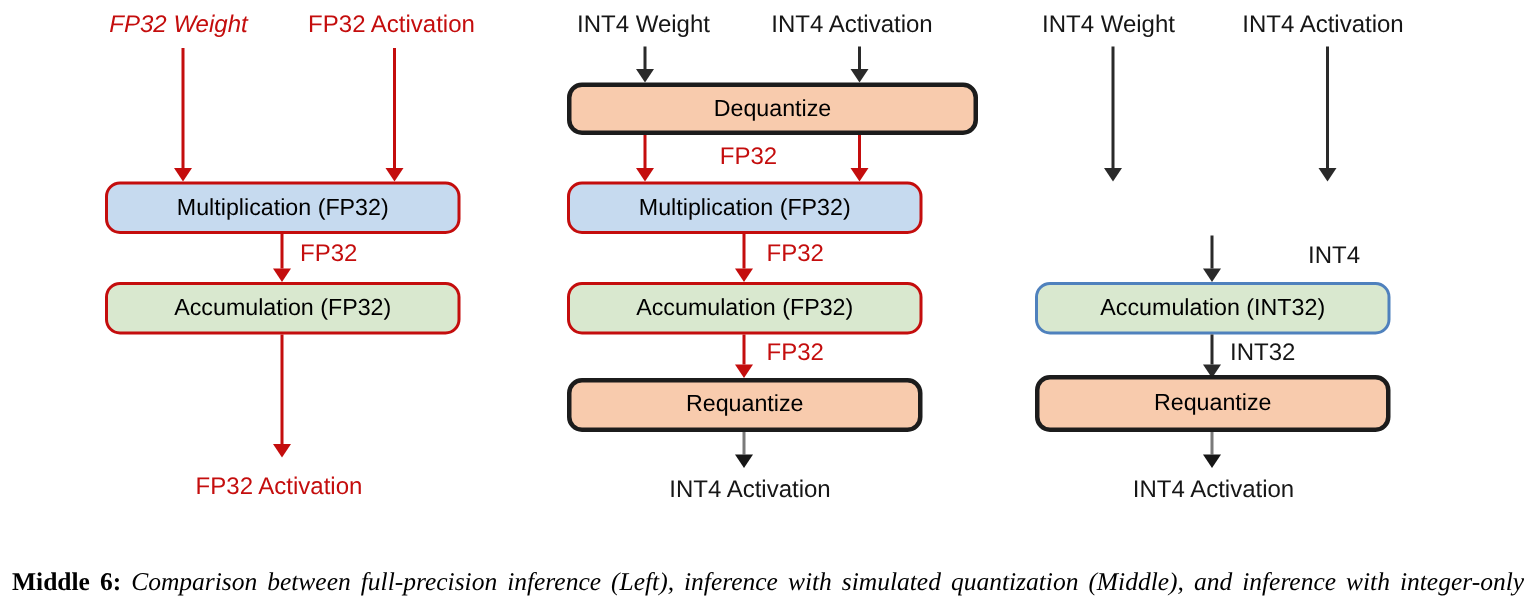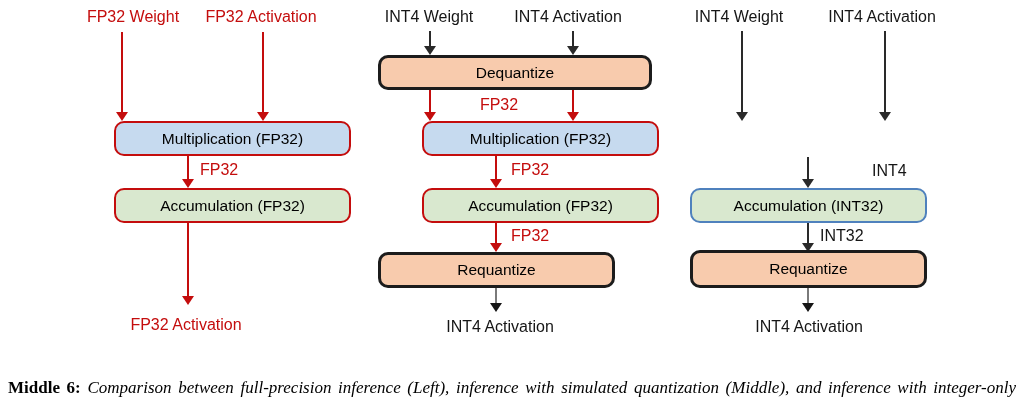--- a/index.html
+++ b/index.html
@@ -9,21 +9,21 @@
   }
   
   .node {
     position:absolute; box-sizing:border-box;
     display:flex; align-items:center; justify-content:center;
     border-radius:10px; font-size:15.5px; color:#000; white-space:nowrap;
   }
   .fill-blue  { background:var(--blue-fill,  #c6daef); }
   .fill-green { background:var(--green-fill, #d9e8cf); }
   .fill-peach { background:var(--peach-fill, #f8cbad); }
-  .border-red   { border:2.5px solid var(--red, #c40d0d);margin-left:44px; }
+  .border-red   { border:2.5px solid var(--red, #c40d0d); }
   .border-blue  { border:2.5px solid var(--blue-border, #4f81bd); }
   .border-black { border:3px solid var(--dark, #1c1c1c); }
   
   .lbl { position:absolute; font-size:16px; white-space:nowrap; line-height:1.15; }
   .lbl.center { transform:translateX(-50%); }
   .red  { color:var(--red, #c40d0d); }
   .dark { color:#161616; }
   
   .arrow { position:absolute; width:2px; background:currentColor; }
   .arrow::after {
@@ -43,21 +43,21 @@
     color:#000; text-align:justify;
   }
   .caption .fig-label { font-weight:bold; font-style:normal; }
   .caption .fig-text  { font-style:italic; }
 </style>
 </head>
 <body>
 
 <div class="canvas">
 
-  <span class="lbl red center" style="left:133px; top:8px;">FP32 Weight</span>
+  <span class="lbl red center" style="left:119px; top:8px;font-style:italic;">FP32 Weight</span>
   <span class="lbl red center" style="left:261px; top:8px;">FP32 Activation</span>
 
   <div class="arrow red-a" style="left:121px; top:32px; height:80px;"></div>
   <div class="arrow red-a" style="left:262px; top:32px; height:80px;"></div>
 
   <div class="node fill-blue border-red" style="left:70px; top:121px; width:237px; height:35px;">Multiplication (FP32)</div>
 
   <div class="arrow red-a" style="left:187px; top:156px; height:23px;"></div>
   <span class="lbl red" style="left:200px; top:161px;">FP32</span>
 

